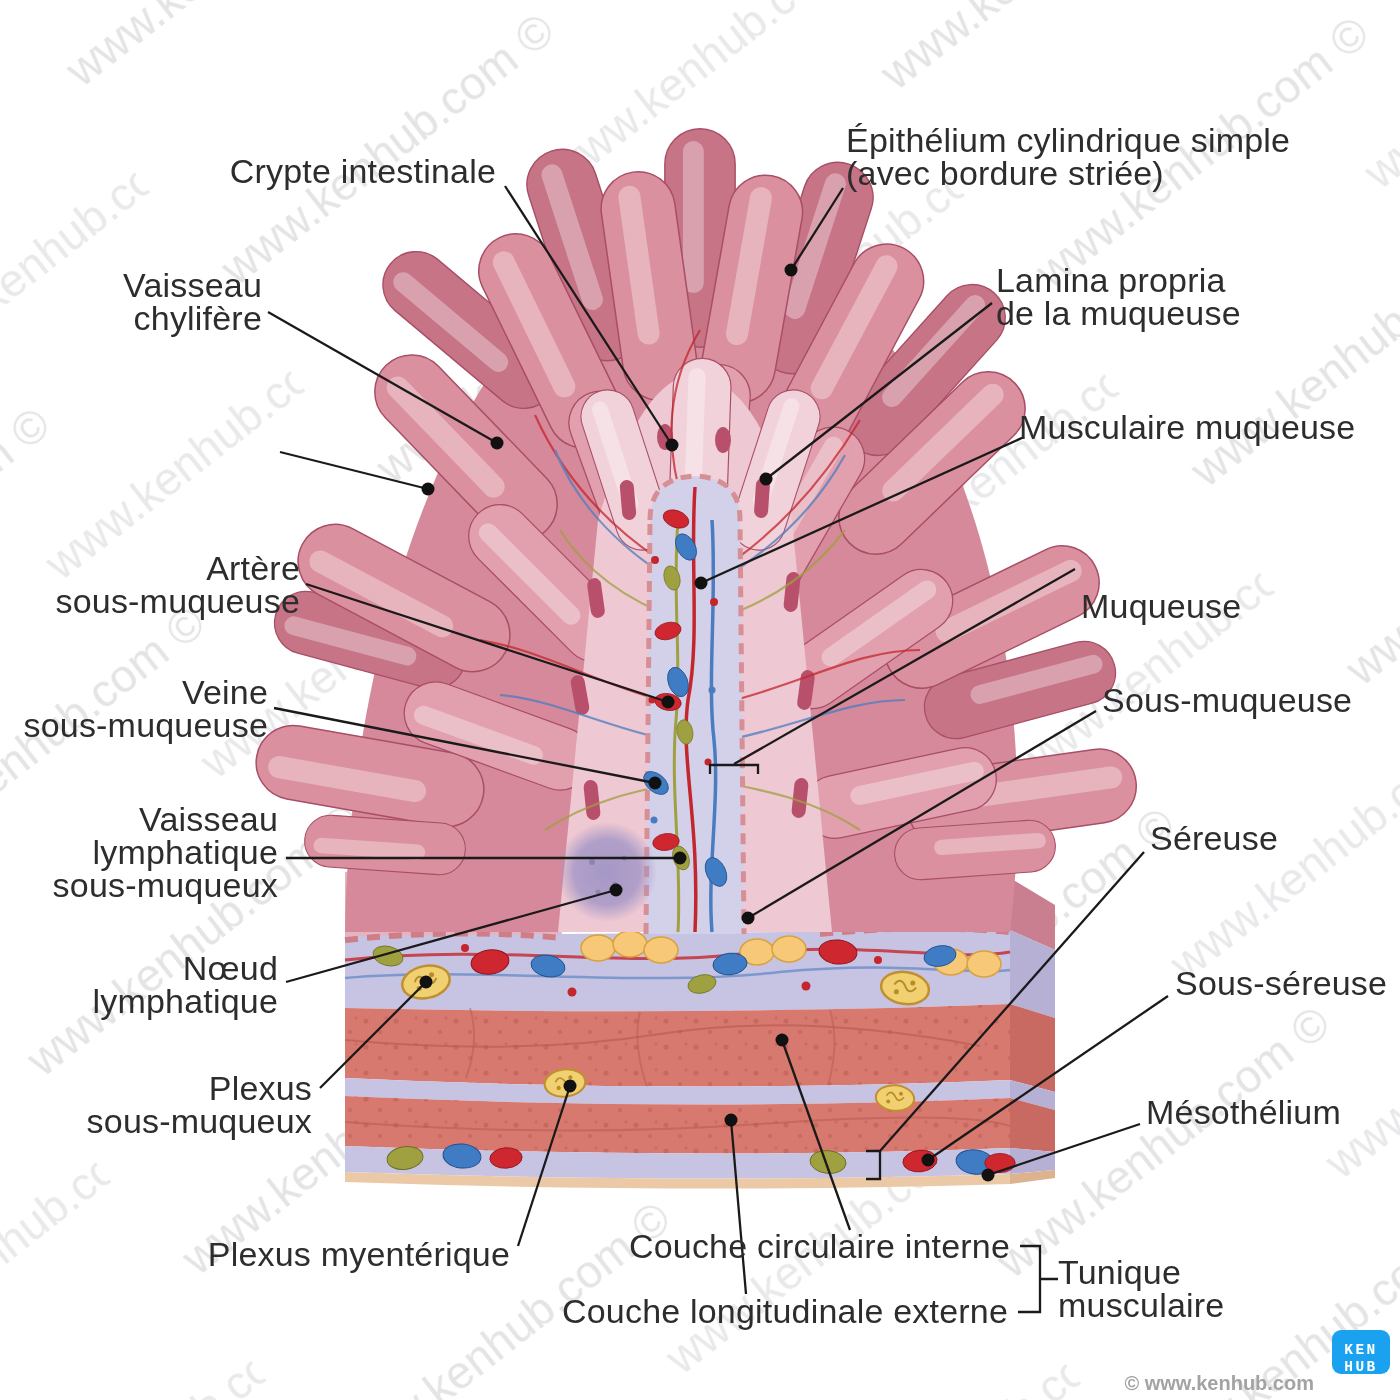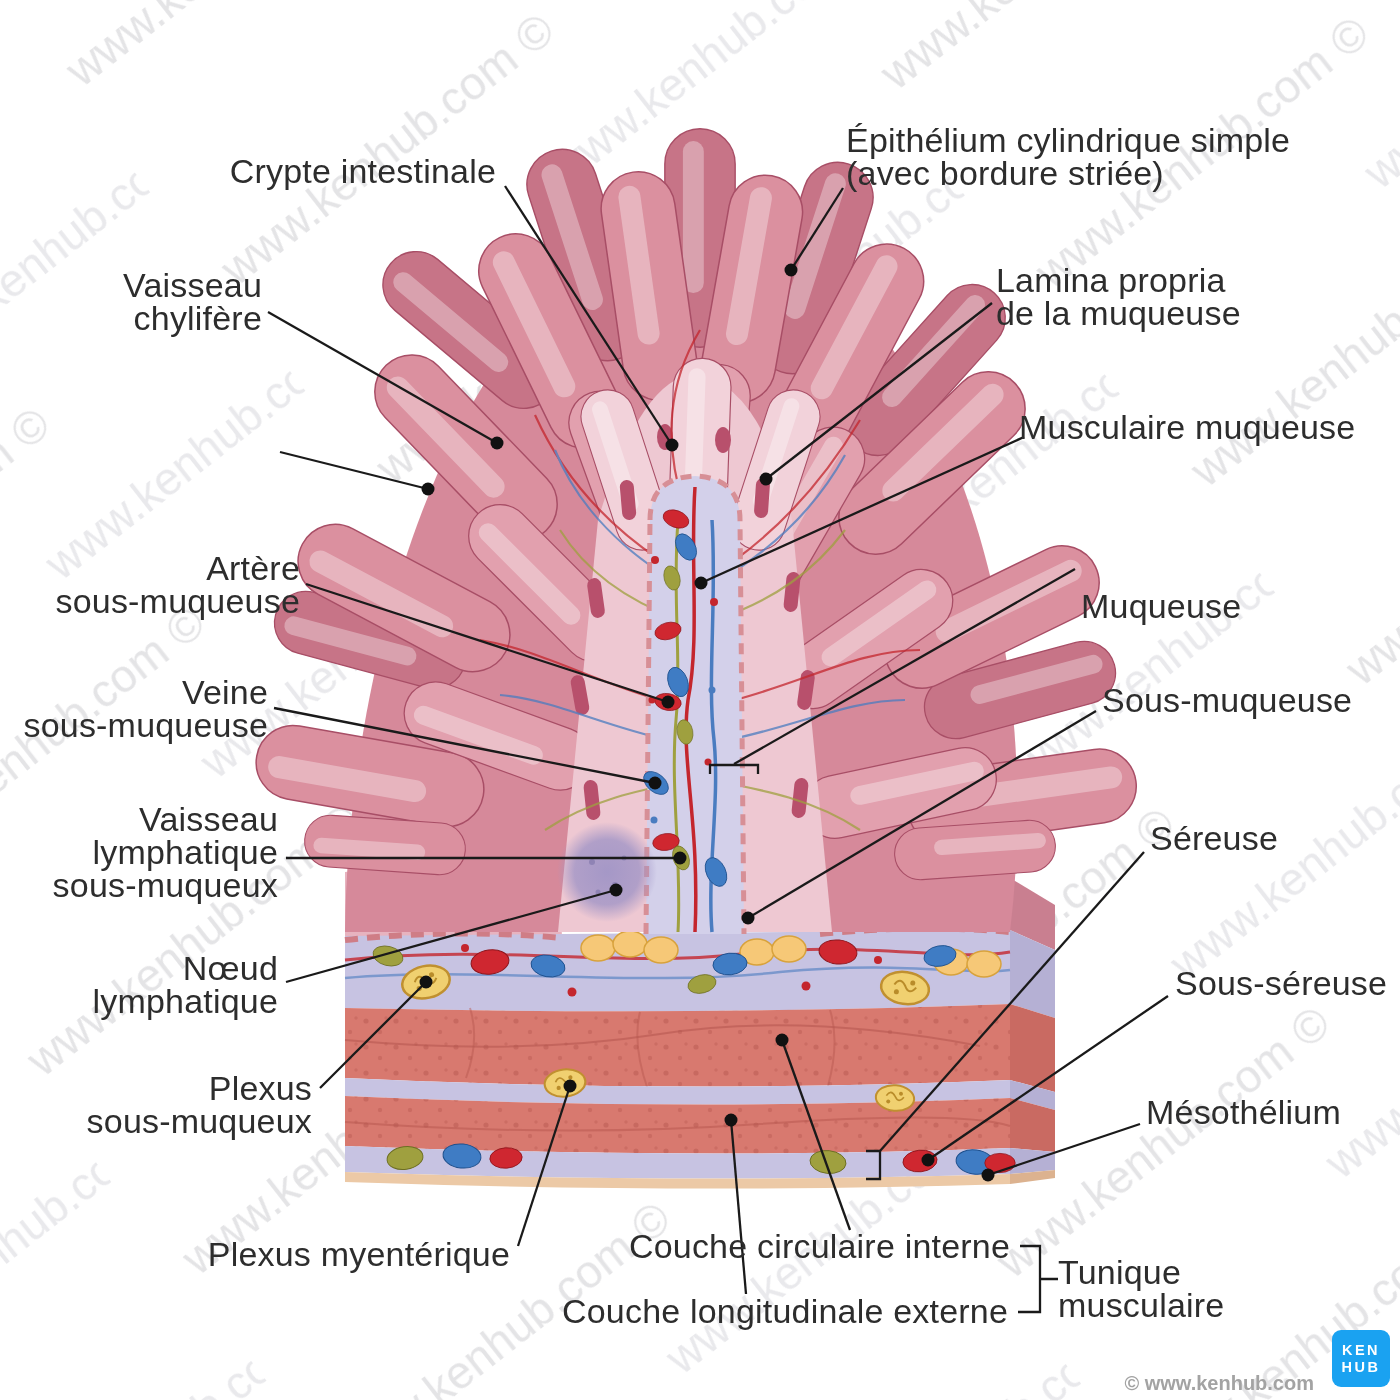--- a/index.html
+++ b/index.html
@@ -4,23 +4,23 @@
 <style>
   html,body{margin:0;padding:0;background:#fff;}
   .stage{position:relative;width:1400px;height:1400px;background:#ffffff;overflow:hidden;
          font-family:"Liberation Sans", sans-serif;}
   .stage svg{position:absolute;left:0;top:0;}
   .label{position:absolute;font-size:34px;line-height:33px;color:#2d2d2d;
          white-space:pre-line;letter-spacing:.2px;}
   .l-right{text-align:right;}
   .l-left{text-align:left;}
   .l-center{text-align:left;}
-  .logo{position:absolute;left:1332px;top:1330px;width:58px;height:57px;border-radius:9px;
+  .logo{position:absolute;left:1332px;top:1330px;width:58px;height:44px;border-radius:9px;
         background:#1aa2f1;color:#fff;font-weight:700;font-size:14.5px;line-height:17px;
-        letter-spacing:2.5px;text-align:center;padding-top:12px;box-sizing:border-box;}
+        letter-spacing:2.5px;text-align:center;padding-top:12px;box-sizing:border-box;font-family:Liberation Mono, monospace;}
   .copyright{position:absolute;right:86px;top:1372px;font-size:20px;font-weight:700;color:#a3a3a3;}
 </style>
 </head>
 <body>
 
 <div class="stage">
 
 <svg width="1400" height="1400" viewBox="0 0 1400 1400">
   <defs>
     <pattern id="wm" width="640" height="252" patternUnits="userSpaceOnUse" patternTransform="rotate(-38)">

